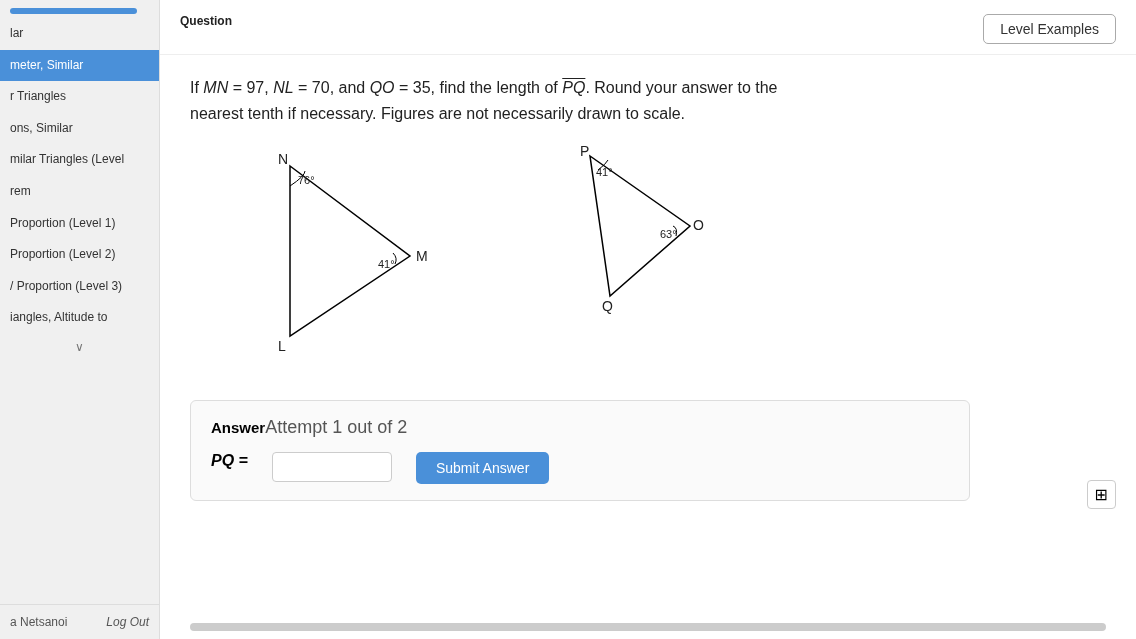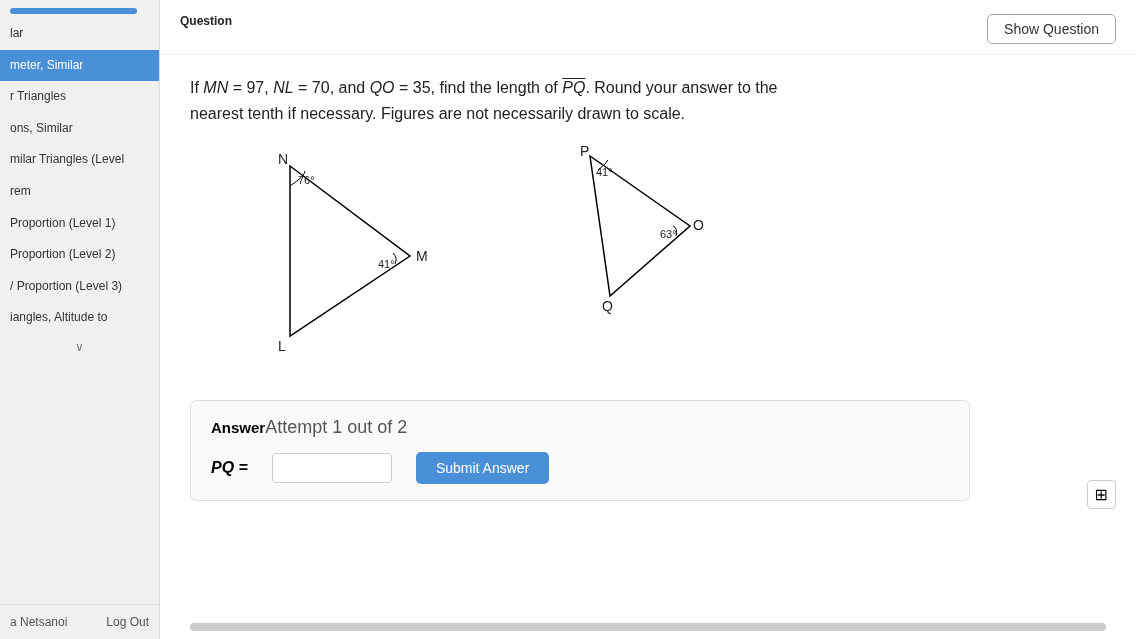--- a/index.html
+++ b/index.html
@@ -47,20 +47,21 @@
       justify-content: space-between;
       padding: 10px;
       font-size: 12px;
       color: #555;
       border-top: 1px solid #ddd;
     }
     .sidebar-footer a {
       color: #555;
       text-decoration: none;
       cursor: pointer;
+      font-style: italic;
     }
     .sidebar-collapse-btn {
       display: flex;
       justify-content: center;
       padding: 6px;
       cursor: pointer;
       font-size: 12px;
       color: #777;
     }
 
@@ -147,21 +148,21 @@
     .answer-label {
       font-weight: bold;
       font-size: 15px;
     }
     .attempt-text {
       font-size: 18px;
       color: #555;
     }
     .answer-input-row {
       display: flex;
-      align-items: center;
+      align-items: flex-start;
       gap: 24px;
     }
     .pq-label {
       font-style: italic;
       font-size: 16px;
       font-weight: bold;
     }
     .answer-input {
       border: 1px solid #ccc;
       border-radius: 4px;
@@ -246,21 +247,21 @@
   <div class="sidebar-footer">
     <span>a Netsanoi</span>
     <a>Log Out</a>
   </div>
 </div>
 
 <div id="main">
 
   <div id="header">
     <span class="question-label">Question</span>
-    <button class="show-examples-btn">Show Question</button>
+    <button class="show-examples-btn">Level Examples</button>
   </div>
 
   <div id="content">
 
     <div class="problem-text">
       <span>If <i>MN</i> = 97, <i>NL</i> = 70, and <i>QO</i> = 35, find the length of </span><span class="overline"><i>PQ</i></span><span>. Round your answer to the<br>nearest tenth if necessary. Figures are not necessarily drawn to scale.</span>
     </div>
 
     <div class="figures-area">
 

